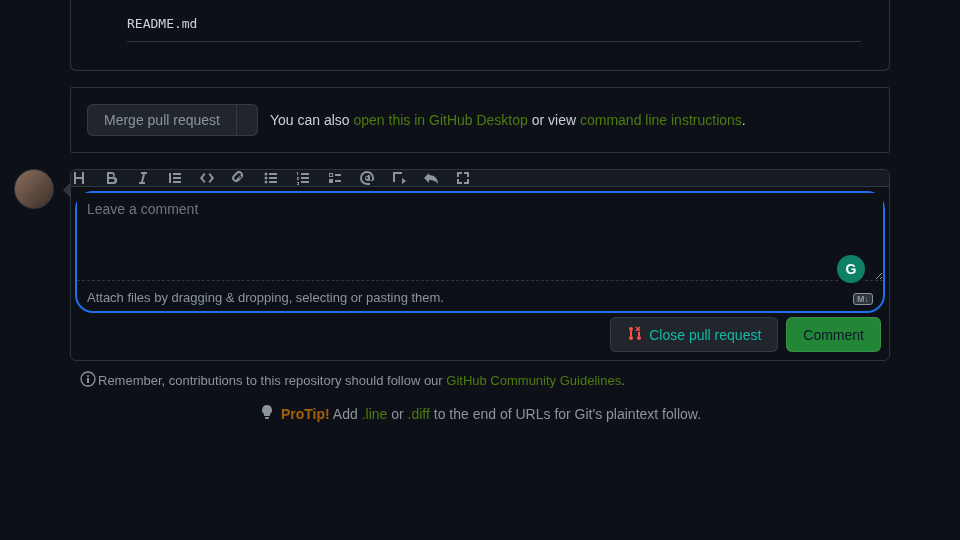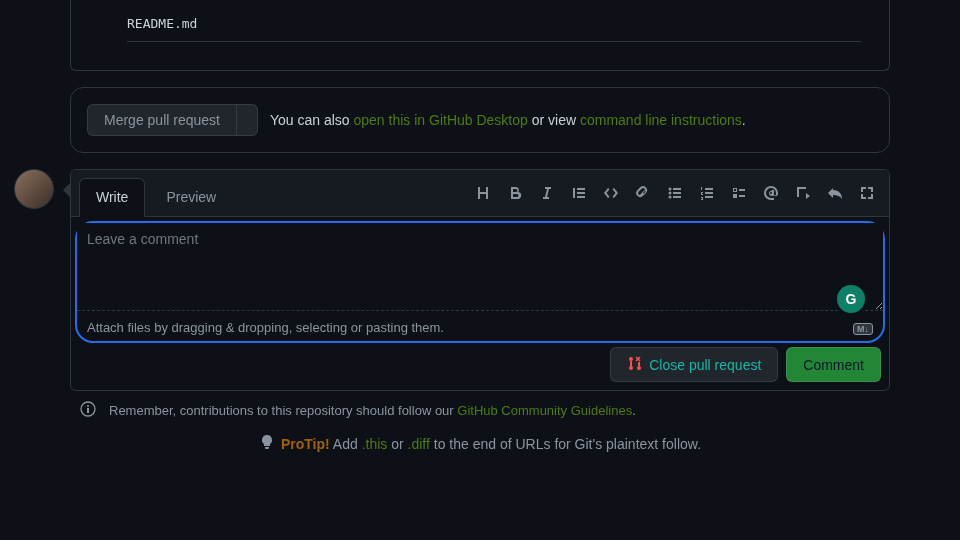--- a/index.html
+++ b/index.html
@@ -24,21 +24,21 @@
   }
   .filename {
     font-family: ui-monospace, SFMono-Regular, Menlo, monospace;
     font-size: 13px;
     color: #c9d1d9;
     padding-bottom: 10px;
     border-bottom: 1px solid #30363d;
   }
   .merge-box {
     border: 1px solid #30363d;
-    border-radius: 13px;
+    border-radius: 2px;
     padding: 16px;
     display: flex;
     align-items: center;
     gap: 12px;
     margin-bottom: 16px;
   }
   .merge-btn-group { display: flex; }
   .merge-btn {
     background: #21262d;
     border: 1px solid rgba(240,246,252,0.1);
@@ -196,21 +196,21 @@
   }
   .btn-primary {
     background: #238636;
     border: 1px solid rgba(240,246,252,0.1);
     color: #0f172a;
   }
   .close-pr-icon { color: #f85149; }
   .footer-note {
     display: flex;
     align-items: center;
-    gap: 13px;
+    gap: 2px;
     color: #8b949e;
     font-size: 13px;
     margin: 10px 0 14px 10px;
   }
   .protip-line {
     display: flex;
     justify-content: center;
     align-items: center;
     gap: 6px;
     color: #8b949e;
@@ -237,24 +237,20 @@
     </div>
     <div class="merge-text">
       <span>You can also </span><span class="link">open this in GitHub Desktop</span><span> or view </span><span class="link">command line instructions</span><span>.</span>
     </div>
   </div>
 
   <div class="comment-area">
     <div class="avatar"></div>
     <div class="comment-box">
       <div class="tab-header">
-        <div class="tabs">
-          <div class="tab active">Write</div>
-          <div class="tab">Preview</div>
-        </div>
         <div class="toolbar">
           <span class="tb-icon">
               <svg viewBox="0 0 16 16">
                 <path d="M3 2v12h2V9h6v5h2V2h-2v5H5V2z"></path>
               </svg>
             </span>
           <span class="tb-icon">
               <svg viewBox="0 0 16 16">
                 <path d="M4 2h5a3 3 0 012.2 5A3 3 0 0110 14H4zm2 2v3h3a1.5 1.5 0 000-3zm0 5v3h4a1.5 1.5 0 000-3z"></path>
               </svg>
@@ -355,16 +351,16 @@
     <span>
       <span>Remember, contributions to this repository should follow our </span><span class="link">GitHub Community Guidelines</span><span>.</span>
     </span>
   </div>
 
   <div class="protip-line">
     <span><svg width="16" height="16" viewBox="0 0 16 16" fill="#8b949e">
           <path d="M8 1a5 5 0 00-3 9v2h6v-2a5 5 0 00-3-9zM6 13h4v1a1 1 0 01-1 1H7a1 1 0 01-1-1z"></path>
         </svg></span>
     <span>
-      <span class="protip-label">ProTip!</span><span> Add </span><span class="link">.this</span><span> or </span><span class="link">.diff</span><span> to the end of URLs for Git's plaintext follow.</span>
+      <span class="protip-label">ProTip!</span><span> Add </span><span class="link">.line</span><span> or </span><span class="link">.diff</span><span> to the end of URLs for Git's plaintext follow.</span>
     </span>
   </div>
 </div>
 
 </body></html>

